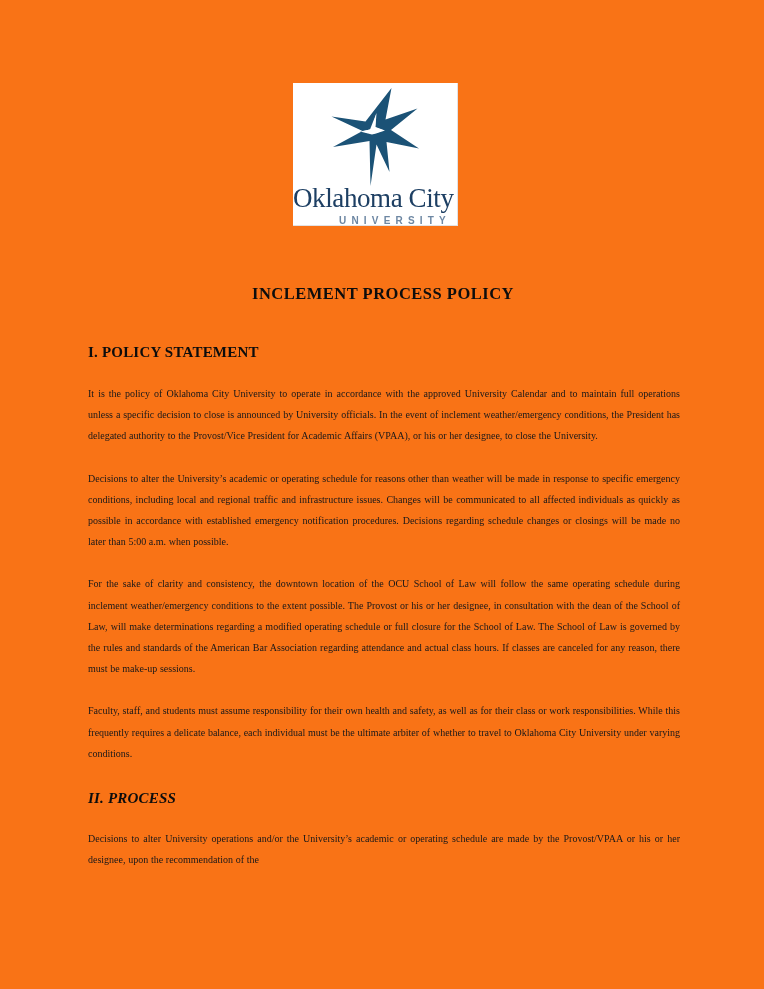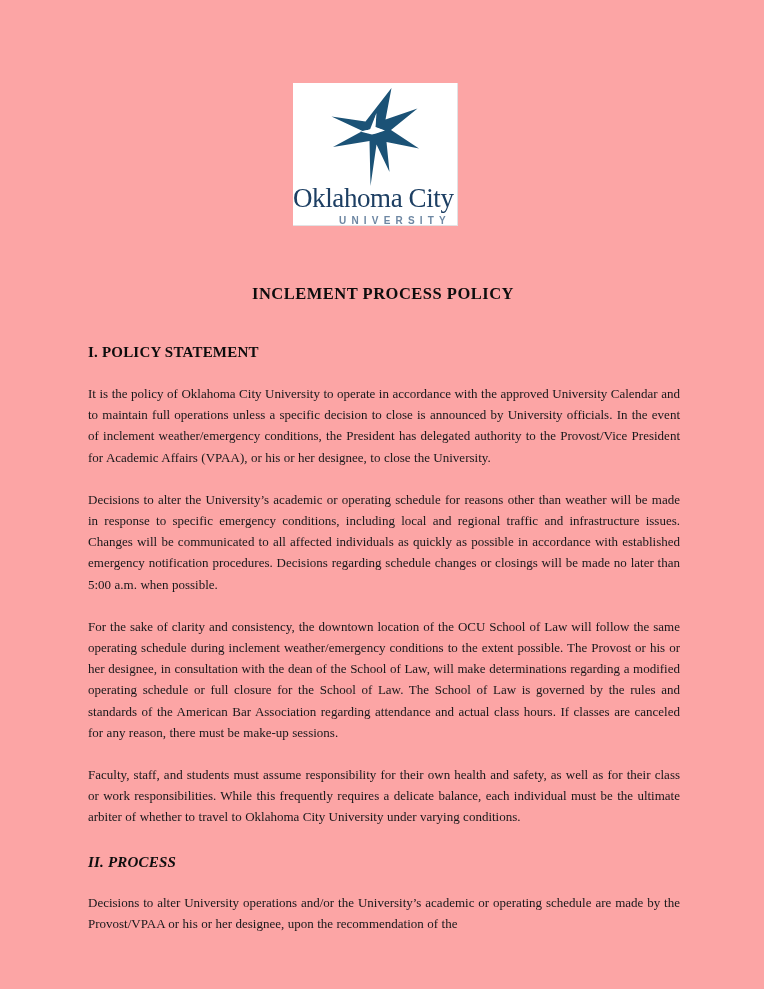--- a/index.html
+++ b/index.html
@@ -13,21 +13,21 @@
     height: 989px;
     position: relative;
     font-family: "Liberation Serif", "DejaVu Serif", serif;
     color: #111111;
     overflow: hidden;
   }
 
   .page {
     position: absolute;
     inset: 0;
-    background: #fca5a5;
+    background: #f97316;
   }
 
   
   .logo-frame {
     position: absolute;
     left: 293px;
     top: 83px;
     width: 165px;
     height: 143px;
     background: #ffffff;
@@ -97,21 +97,21 @@
     color: #0d0d0d;
     margin: 0 0 22px 0;
   }
   .heading.second {
     margin-top: 26px;
     margin-bottom: 21px;
     font-style: italic;
   }
 
   .para {
-    font-size: 13px;
+    font-size: 10px;
     line-height: 21.2px;
     text-align: justify;
     color: #18181a;
     margin: 0 0 21px 0;
     word-spacing: 0.2px;
   }
   .para.last {
     margin-bottom: 0;
   }
 </style>

